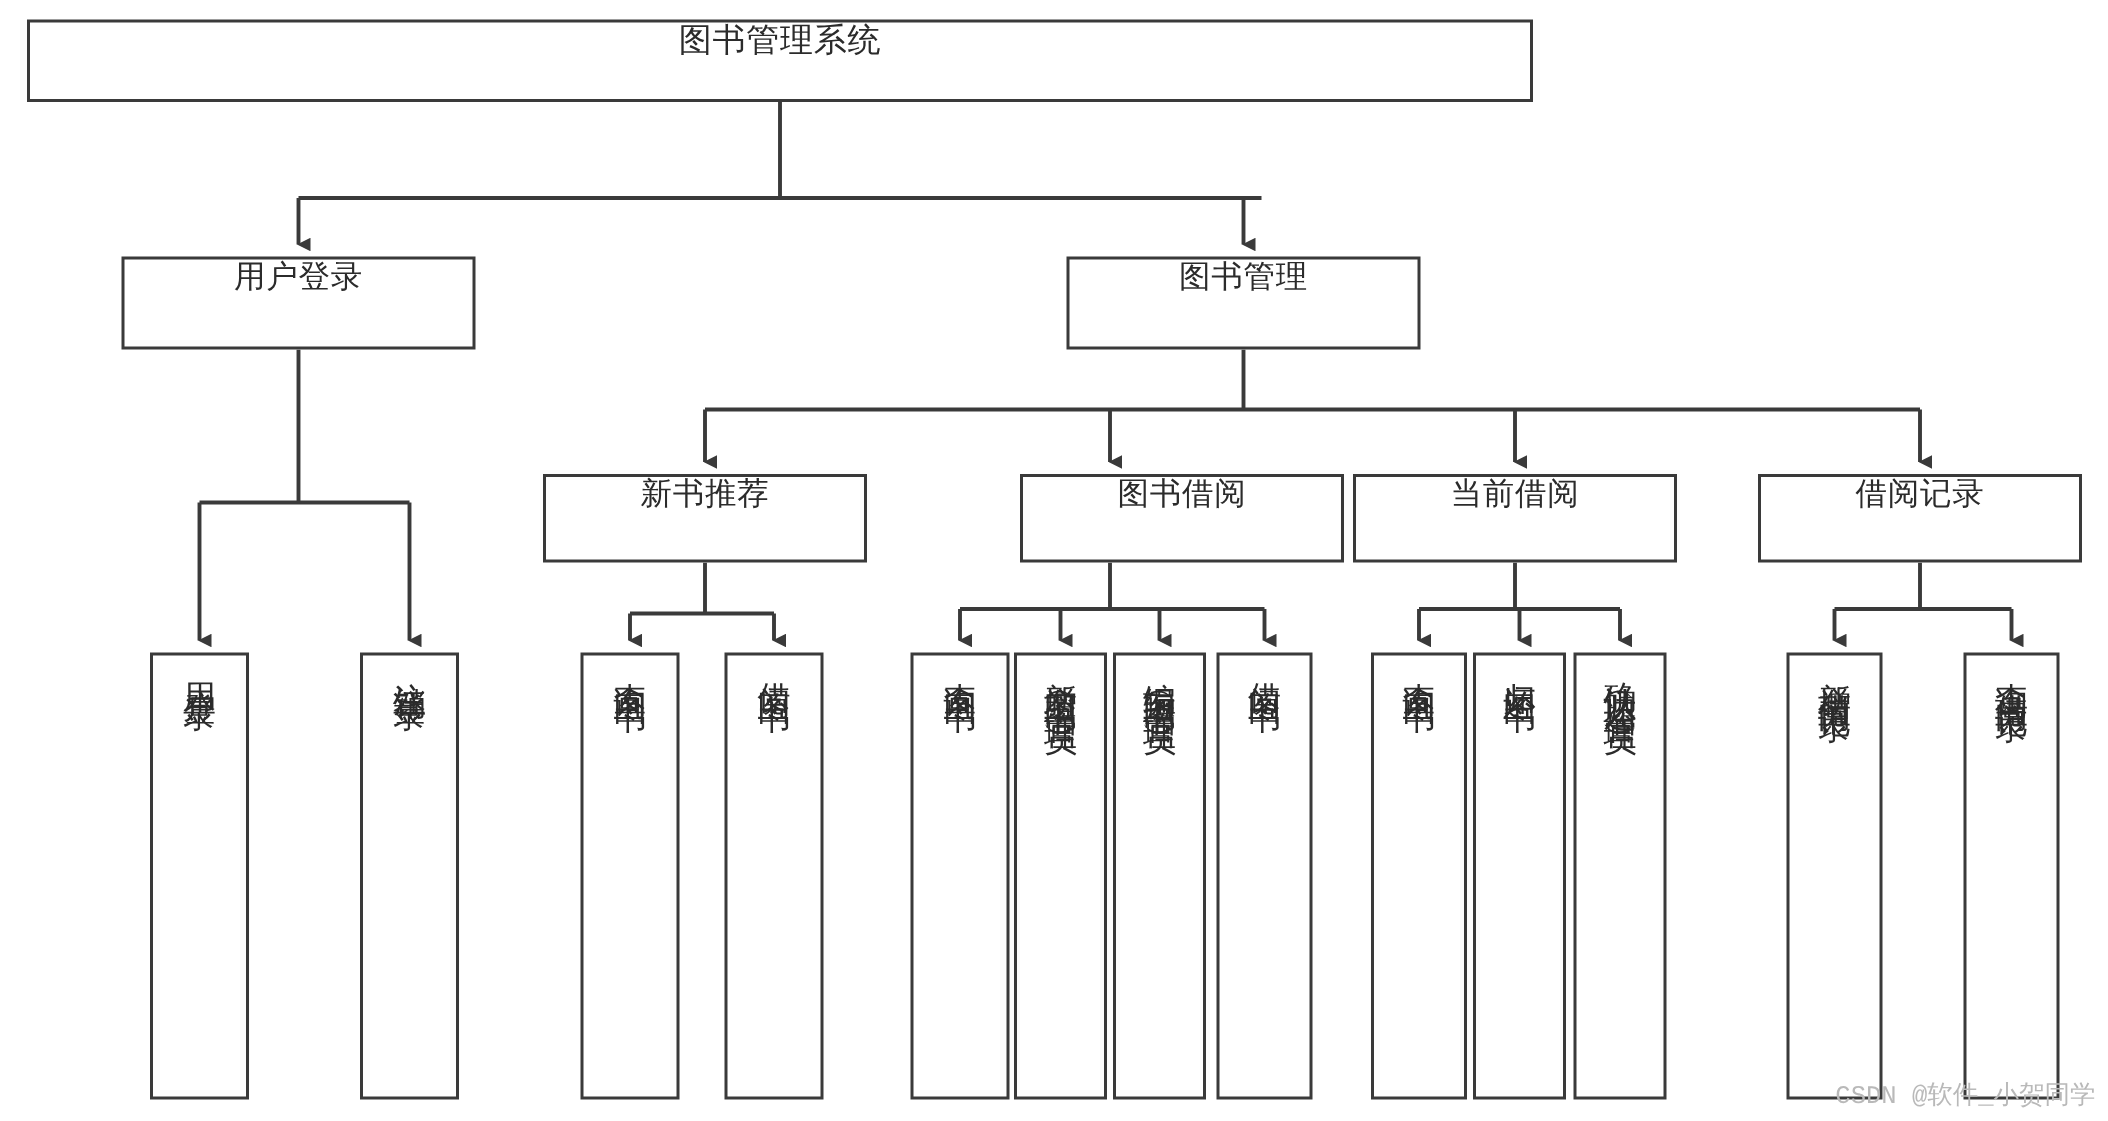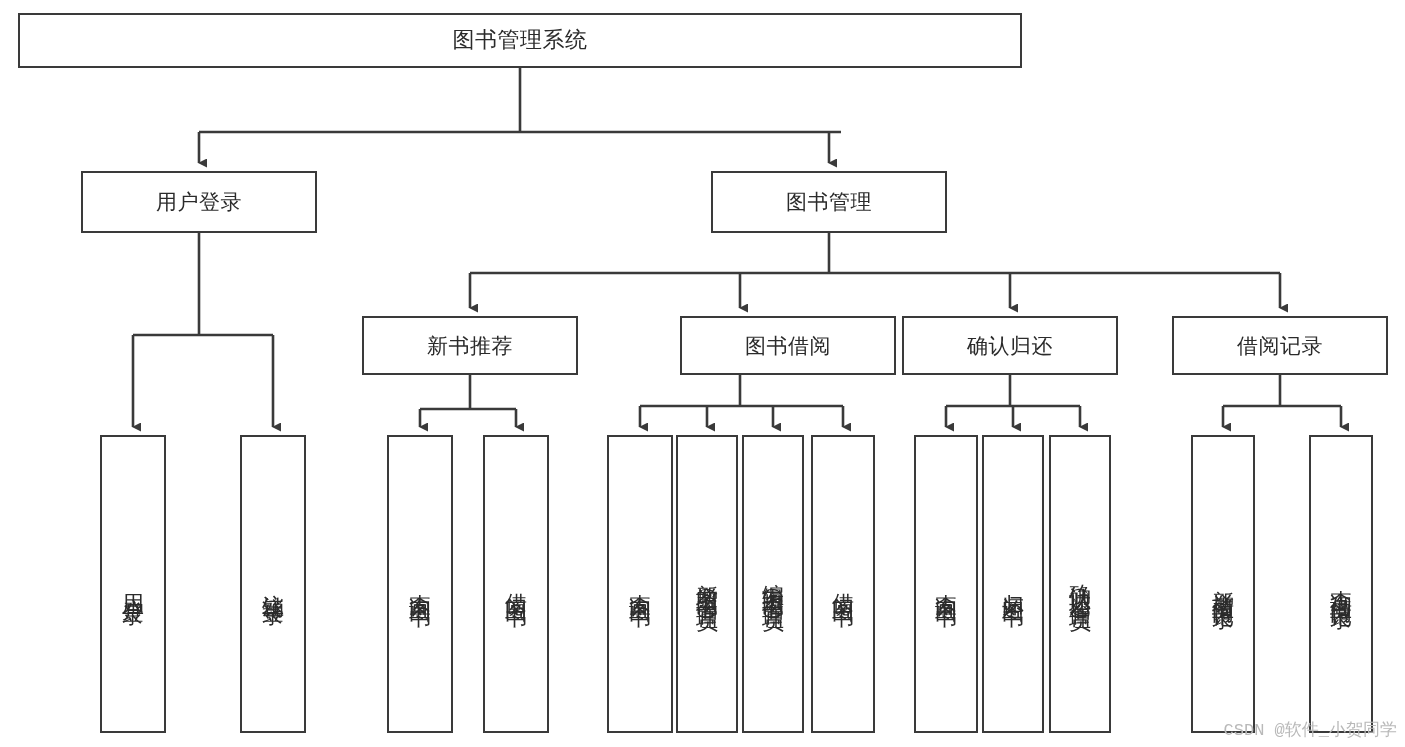--- a/index.html
+++ b/index.html
@@ -25,21 +25,21 @@
     top: 0;
     width: 1405px;
     height: 747px;
   }
   .node-box {
     position: absolute;
     box-sizing: border-box;
     border: 2px solid #3a3a3a;
     background: #ffffff;
     display: flex;
-    align-items: center;
+    align-items: flex-start;
     justify-content: center;
     overflow: hidden;
   }
   .node-label {
     color: #2b2b2b;
     font-size: 21px;
     line-height: 1.12;
     letter-spacing: 0.5px;
     white-space: nowrap;
     user-select: none;
@@ -141,21 +141,21 @@
     <span class="node-label">图书管理</span>
   </div>
 
   <div class="node-box" style="left: 362px; top: 316px; width: 216px; height: 59px;">
     <span class="node-label">新书推荐</span>
   </div>
   <div class="node-box" style="left: 632px; top: 316px; width: 216px; height: 59px; margin-left: 48px;">
     <span class="node-label">图书借阅</span>
   </div>
   <div class="node-box" style="left: 902px; top: 316px; width: 216px; height: 59px;">
-    <span class="node-label">确认归还</span>
+    <span class="node-label">当前借阅</span>
   </div>
   <div class="node-box" style="left: 1172px; top: 316px; width: 216px; height: 59px;">
     <span class="node-label">借阅记录</span>
   </div>
 
   <div class="node-box vertical" style="left: 100px; top: 435px; width: 66px; height: 298px;">
     <span class="node-label">用户登录</span>
   </div>
   <div class="node-box vertical" style="left: 240px; top: 435px; width: 66px; height: 298px;">
     <span class="node-label">注销登录</span>

